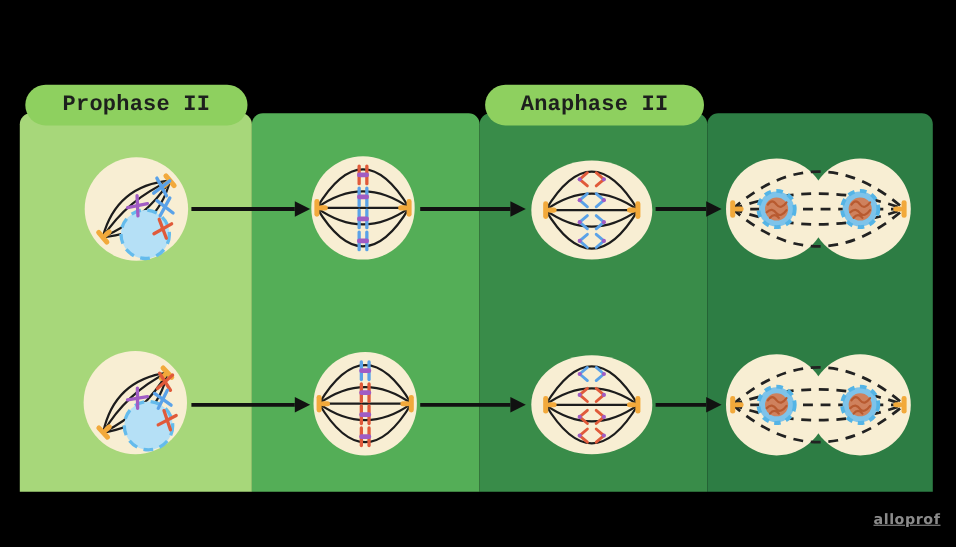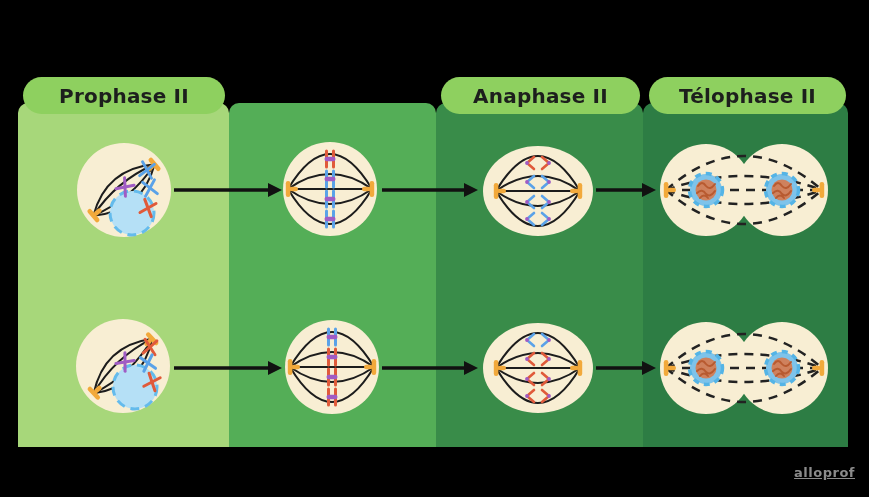--- a/index.html
+++ b/index.html
@@ -5,21 +5,21 @@
   html,body{margin:0;padding:0;background:#000;}
   .stage{position:relative;width:869px;height:497px;background:#000;overflow:hidden;
          font-family:"DejaVu Sans","Liberation Sans",sans-serif;}
   .col{position:absolute;top:103px;height:344px;border-radius:10px 10px 0 0;}
   .col1{left:18px;width:211px;background:#a7d77a;}
   .col2{left:229px;width:207px;background:#54ae57;}
   .col3{left:436px;width:207px;background:#398c49;}
   .col4{left:643px;width:205px;background:#2d7d44;}
   .pill{position:absolute;top:77px;height:37px;background:#8ed05f;border-radius:19px;
         display:flex;align-items:center;justify-content:center;
-        color:#1d1f1d;font-weight:700;font-size:20px;letter-spacing:.2px;}
+        color:#1d1f1d;font-weight:700;font-size:20px;letter-spacing:.2px;font-family:Liberation Mono, monospace;}
   .pill1{left:23px;width:202px;}
   .pill2{left:233px;width:201px;}
   .pill3{left:441px;width:199px;}
   .pill4{left:649px;width:197px;}
   svg.overlay{position:absolute;left:0;top:0;}
   .watermark{position:absolute;right:14px;bottom:17px;color:#8b8b8b;
              font-size:13px;font-weight:700;letter-spacing:.5px;text-decoration:underline;}
   .fiber{fill:none;stroke:#1c1c1c;stroke-width:2;}
   .fiber-dash{fill:none;stroke:#222;stroke-width:2.5;stroke-dasharray:9 7;}
   .cellfill{fill:#f8eed3;}
@@ -30,21 +30,20 @@
 
 <div class="stage">
 
   <div class="col col1"></div>
   <div class="col col2"></div>
   <div class="col col3"></div>
   <div class="col col4"></div>
 
   <div class="pill pill1">Prophase II</div>
   <div class="pill pill3">Anaphase II</div>
-  <div class="pill pill4">Télophase II</div>
 
   <svg class="overlay" width="869" height="497" viewBox="0 0 869 497">
     <defs>
 
       <g id="xchr" stroke-linecap="round">
         <line x1="-6" y1="-7" x2="6" y2="7" stroke="currentColor" stroke-width="3"></line>
         <line x1="6" y1="-7" x2="-6" y2="7" stroke="currentColor" stroke-width="3"></line>
       </g>
 
       <g id="hchr" stroke-linecap="round">

